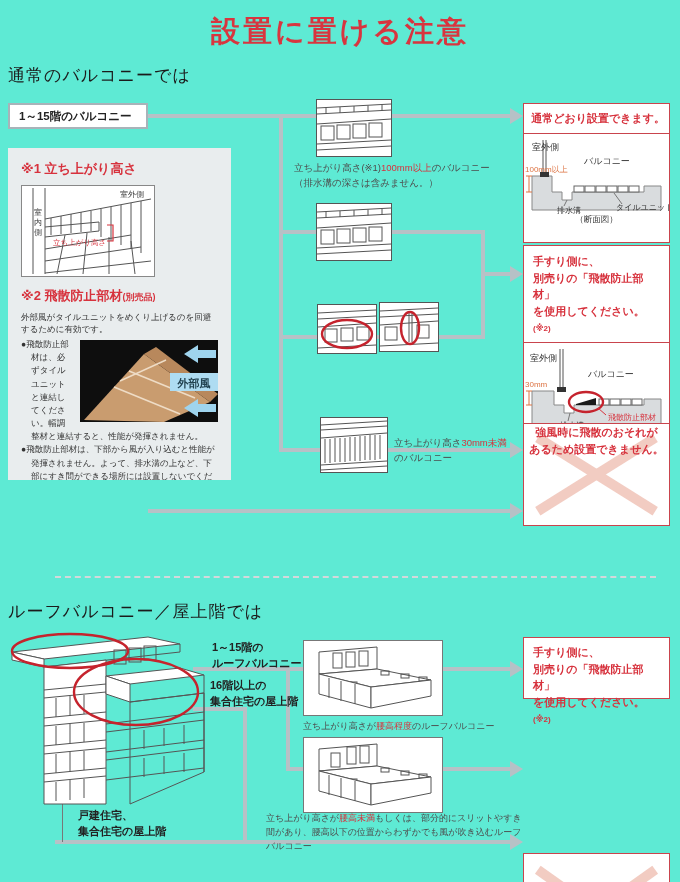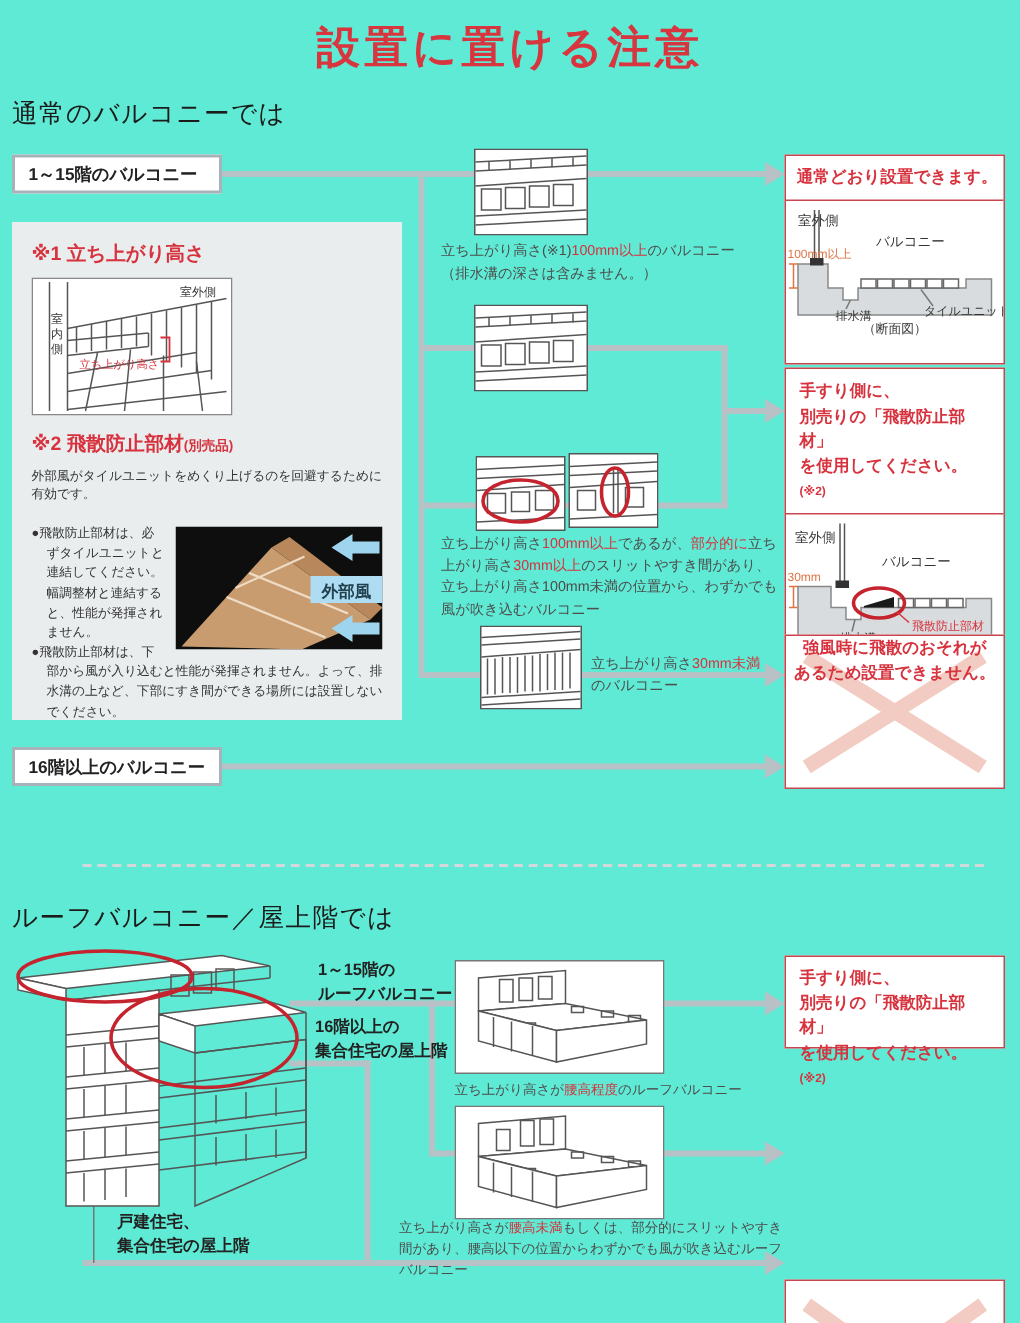--- a/index.html
+++ b/index.html
@@ -14,27 +14,27 @@
          border-bottom:8px solid transparent;border-left:13px solid var(--line)}
   .title{position:absolute;left:0;top:12px;width:100%;text-align:center;font-size:29px;
          font-weight:bold;color:#d8353f;letter-spacing:3px}
   .serif-h{position:absolute;font-family:"Liberation Serif","DejaVu Serif",serif;
            font-size:17px;color:#1b1b1b;letter-spacing:1px}
   .lblbox{position:absolute;width:140px;height:26px;border:2px solid #a8b3b9;background:#fff;
           display:flex;align-items:center;padding-left:9px;font-size:11.5px;font-weight:bold;color:#222}
   .cap{position:absolute;font-size:9.5px;line-height:1.55;color:#4d4d4d;white-space:pre-line}
   .red{color:var(--red)}
   .sm{font-size:8px}
-  .graybox{position:absolute;left:8px;top:148px;width:260px;height:332px;background:#e9edee;
+  .graybox{position:absolute;left:8px;top:148px;width:223px;height:332px;background:#e9edee;
            padding:12px 13px 0 13px;overflow:hidden}
   .notetitle{font-size:13px;font-weight:bold;color:var(--red);margin-bottom:7px}
   .notetitle .suffix{font-size:9px}
   .note1row{display:flex;gap:6px}
   .note1body{width:100px;font-size:9px;line-height:1.6;color:#333}
-  .note2lead{font-size:8.5px;color:#333;margin-bottom:13px}
+  .note2lead{font-size:8.5px;color:#333;margin-bottom:2px}
   .blt{font-size:8.5px;line-height:1.55;color:#333;padding-left:10px;text-indent:-10px}
   .photo{float:right;margin:2px 0 4px 7px}
   .redbox{position:absolute;width:147px;background:#fff;border:1px solid var(--border)}
   .rb-head{font-size:11px;font-weight:bold;color:var(--red);line-height:1.5;white-space:pre-line}
   .rb-head.center{text-align:right;padding:6px 4px}
   .rb-head.left{padding:7px 9px 6px 9px}
   .rb-div{border-top:1px solid var(--border)}
   .diagcap{text-align:center;font-size:8.5px;color:#333;padding-bottom:16px}
   .xbox{display:flex;align-items:flex-start;justify-content:center;position:relative}
   .xbox .rb-head{position:relative;z-index:2;text-align:center}
@@ -62,21 +62,20 @@
   <div class="vline" style="left:481px;top:230px;height:109px"></div>
   <div class="hline" style="left:483px;top:272px;width:27px"></div>
   <div class="ahead" style="left:510px;top:266px"></div>
   <div class="hline" style="left:281px;top:335px;width:204px"></div>
   <div class="hline" style="left:281px;top:448px;width:229px"></div>
   <div class="ahead" style="left:510px;top:442px"></div>
   <div class="hline" style="left:148px;top:509px;width:362px"></div>
   <div class="ahead" style="left:510px;top:503px"></div>
 
   <div class="lblbox" style="left:8px;top:103px">1～15階のバルコニー</div>
-  <div class="lblbox" style="left:8px;top:498px">16階以上のバルコニー</div>
 
   <div class="graybox">
     <div class="notetitle">※1 立ち上がり高さ</div>
     <div class="note1row">
       <svg width="134" height="92" viewBox="0 0 134 92">
         <rect x="0.5" y="0.5" width="133" height="91" fill="#fff" stroke="#888"></rect>
         <line class="sk" x1="12" y1="3" x2="12" y2="89"></line>
         <line class="sk" x1="24" y1="3" x2="24" y2="89"></line>
         <line class="sk" x1="24" y1="34" x2="130" y2="14"></line>
         <line class="sk" x1="30" y1="33" x2="30" y2="50"></line>
@@ -182,21 +181,20 @@
       <line class="sk" x1="63" y1="15" x2="121" y2="12"></line>
     <line class="sk" x1="63" y1="23" x2="121" y2="19"></line>
     <rect class="sk" x="68" y="25" width="12" height="13"></rect>
       <rect class="sk" x="100" y="23" width="12" height="13"></rect>
     <line class="sk" x1="92" y1="10" x2="92" y2="40"></line>
       <line class="sk" x1="95" y1="10" x2="95" y2="40"></line>
     <line class="sk" x1="63" y1="44" x2="121" y2="41"></line>
     <ellipse class="rell" cx="30" cy="32" rx="25" ry="14"></ellipse>
     <ellipse class="rell" cx="93" cy="26" rx="9" ry="16"></ellipse>
   </svg>
-  <div class="cap" style="left:294px;top:356px;width:225px"><span>立ち上がり高さ</span><span class="red">100mm以上</span><span>であるが、</span><span class="red">部分的に</span><span>立ち上がり高さ</span><span class="red">30mm以上</span><span>のスリットやすき間があり、立ち上がり高さ100mm未満の位置から、わずかでも風が吹き込むバルコニー</span></div>
 
   <svg class="abs" style="left:320px;top:417px" width="68" height="56" viewBox="0 0 68 56">
     <rect x="0.5" y="0.5" width="67" height="55" fill="#fff" stroke="#555"></rect>
     <line class="sk" x1="1" y1="8" x2="67" y2="4"></line>
       <line class="sk" x1="1" y1="13" x2="67" y2="9"></line>
     <line class="sk" x1="1" y1="21" x2="67" y2="16"></line>
     <line class="sk" x1="5" y1="22" x2="5" y2="46"></line>
       <line class="sk" x1="10" y1="22" x2="10" y2="46"></line>
     <line class="sk" x1="15" y1="21" x2="15" y2="45"></line>
       <line class="sk" x1="20" y1="21" x2="20" y2="45"></line>

